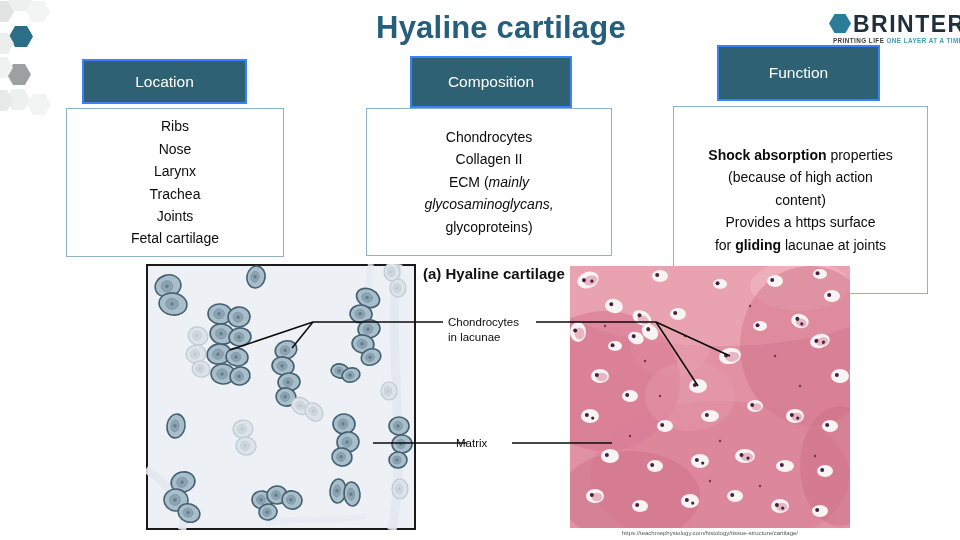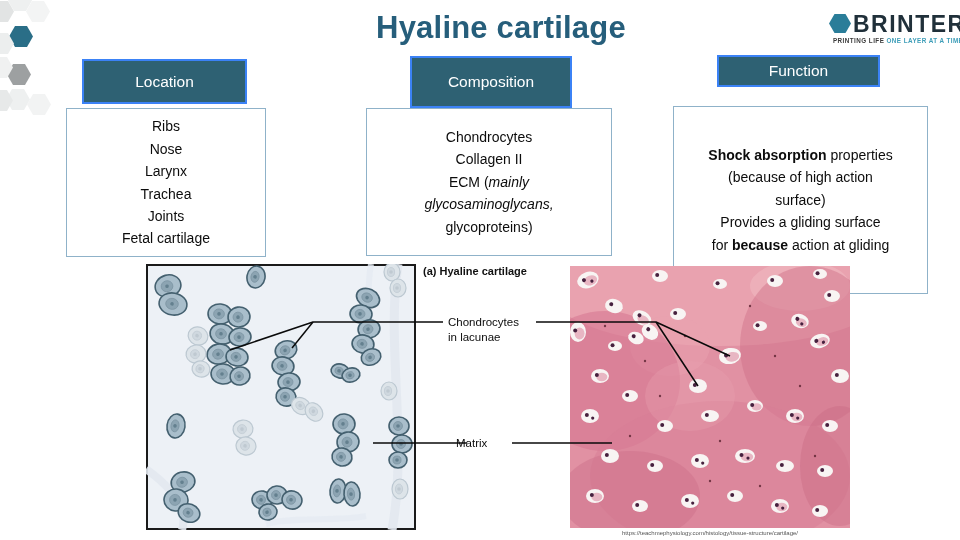--- a/index.html
+++ b/index.html
@@ -16,21 +16,21 @@
   .logo-brand{font-size:23px;font-weight:700;color:#20303a;letter-spacing:1.5px;transform:scaleY(1.08);}
   .logo-reg{font-size:8px;font-weight:700;color:#20303a;vertical-align:top;position:relative;top:-6px;}
   .logo-tag{font-size:6.3px;font-weight:700;letter-spacing:.45px;color:#3a3a3a;margin-top:0px;text-align:center;}
   .logo-tag .teal{color:#3c9db8;}
   .col-header{position:absolute;background:#2e6173;border:2px solid #3b82f6;
               display:flex;align-items:center;justify-content:center;
               color:#fff;font-weight:400;font-size:15.5px;box-sizing:border-box;}
   .col-body{position:absolute;background:#fff;border:1.3px solid #8fb2c9;box-sizing:border-box;
             display:flex;flex-direction:column;justify-content:center;align-items:center;
             text-align:center;font-size:14px;line-height:22.4px;color:#0c0c0c;}
-  .figure-caption{position:absolute;left:423px;top:265px;font-size:11px;font-weight:700;}
+  .figure-caption{position:absolute;left:423px;top:265px;font-size:15px;font-weight:700;}
   .fig-label{position:absolute;font-size:11.5px;line-height:14.5px;color:#0c0c0c;}
   .overlay{position:absolute;left:0;top:0;pointer-events:none;}
   .citation{position:absolute;left:570px;top:530px;width:280px;text-align:center;
             font-size:6px;color:#555;}
   .page-num{position:absolute;right:8px;top:506px;font-size:11.5px;color:#222;}
   .illu{position:absolute;left:146px;top:264px;}
   .micro{position:absolute;left:570px;top:266px;}
 </style>
 </head>
 <body>
@@ -57,49 +57,49 @@
       <span class="logo-hex"></span>
       <span class="logo-brand">BRINTER</span>
       <span class="logo-reg">®</span>
     </div>
     <div class="logo-tag"><span>PRINTING LIFE </span><span class="teal">ONE LAYER AT A TIME™</span></div>
   </div>
 
   <div class="col-header" style="left:82px;top:59px;width:165px;height:45px;">
     <span>Location</span>
   </div>
-  <div class="col-body" style="left:66px;top:108px;width:200px;height:149px;">
+  <div class="col-body" style="left:66px;top:108px;width:218px;height:149px;">
       <div><span>Ribs</span></div>
       <div><span>Nose</span></div>
       <div><span>Larynx</span></div>
       <div><span>Trachea</span></div>
       <div><span>Joints</span></div>
       <div><span>Fetal cartilage</span></div>
     </div>
 
   <div class="col-header" style="left:410px;top:56px;width:162px;height:52px;">
     <span>Composition</span>
   </div>
   <div class="col-body" style="left:366px;top:108px;width:246px;height:148px;">
       <div><span>Chondrocytes</span></div>
       <div><span>Collagen II</span></div>
       <div><span>ECM (</span><span style="font-style: italic;">mainly</span></div>
       <div><span style="font-style: italic;">glycosaminoglycans,</span></div>
       <div><span style="">glycoproteins</span><span>)</span></div>
     </div>
 
-  <div class="col-header" style="left:717px;top:55px;width:163px;height:32px;">
+  <div class="col-header" style="left:717px;top:45px;width:163px;height:56px;">
     <span>Function</span>
   </div>
   <div class="col-body" style="left:673px;top:106px;width:255px;height:188px;">
       <div><span style="font-weight: 700;">Shock absorption</span><span> properties</span></div>
       <div><span>(because of high action</span></div>
-      <div><span>surface)</span></div>
-      <div><span>Provides a gliding surface</span></div>
-      <div><span>for </span><span style="font-weight: 700;">because</span><span> action at gliding</span></div>
+      <div><span>content)</span></div>
+      <div><span>Provides a https surface</span></div>
+      <div><span>for </span><span style="font-weight: 700;">gliding</span><span> lacunae at joints</span></div>
     </div>
 
   <svg class="illu" width="270" height="266" viewBox="0 0 270 266">
     <rect x="0" y="0" width="270" height="266" fill="#edf1f6" stroke="#1a1a1a" stroke-width="4"></rect>
     <path d="M 252,0 C 240,80 262,180 246,266" stroke="#e2e8f0" stroke-width="9" fill="none" opacity="0.9"></path>
     <path d="M 225,0 C 218,40 228,70 220,100" stroke="#e5ebf2" stroke-width="6" fill="none" opacity="0.8"></path>
     <path d="M 0,205 C 28,225 42,245 36,266" stroke="#e2e8f0" stroke-width="8" fill="none" opacity="0.9"></path>
     <path d="M 120,260 C 150,252 190,258 220,252" stroke="#e5ebf2" stroke-width="6" fill="none" opacity="0.8"></path>
     <g id="cells">
         <g transform="rotate(-15 22 22)">

